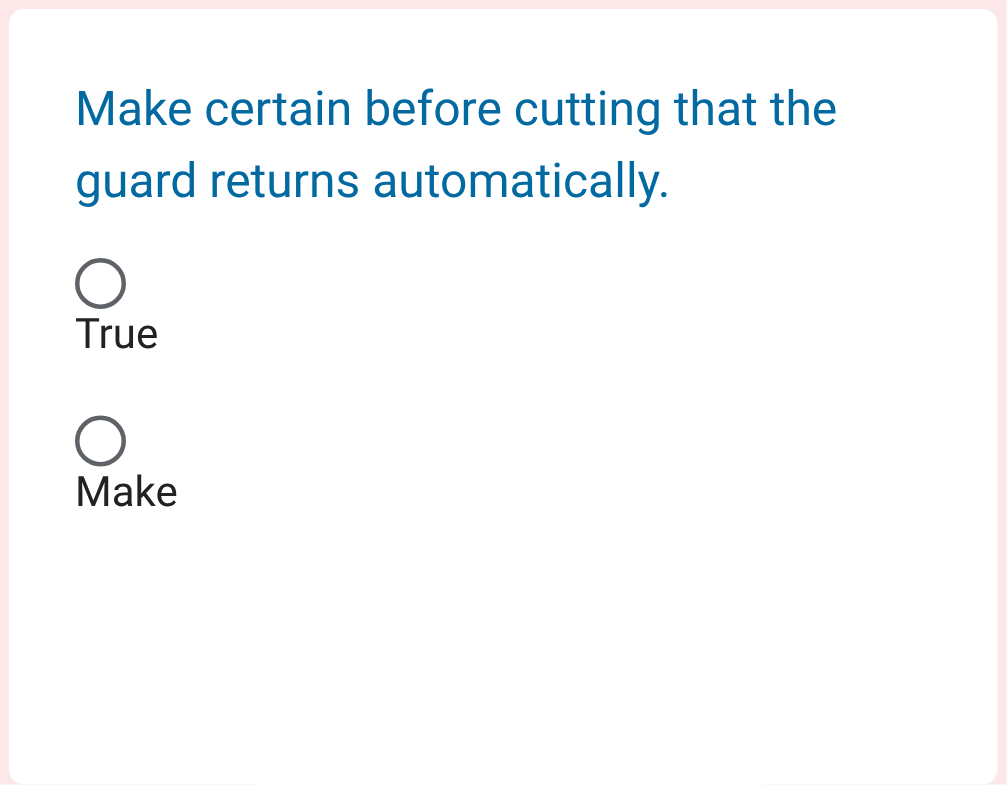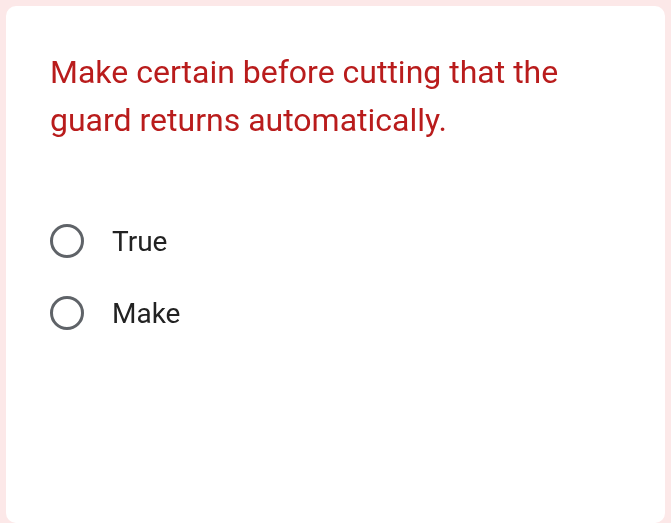--- a/index.html
+++ b/index.html
@@ -15,30 +15,31 @@
       padding: 6px 6px 0 6px;
     }
     .card {
       background: #ffffff;
       border-radius: 10px;
       padding: 42px 44px 50px 44px;
       height: 100%;
     }
     .question-text {
       font-size: 32px;
-      color: #b91c1c;
+      color: #0369a1;
       line-height: 1.5;
       font-weight: 400;
-      margin-bottom: 80px;
+      margin-bottom: 28px;
     }
     .option-row {
       display: flex;
-      align-items: flex-end;
+      align-items: flex-start;
       margin-bottom: 38px;
       cursor: pointer;
+      flex-direction: column;
     }
     .radio-circle {
       width: 34px;
       height: 34px;
       border: 3px solid #5f6368;
       border-radius: 50%;
       margin-right: 28px;
       flex-shrink: 0;
     }
     .option-label {

